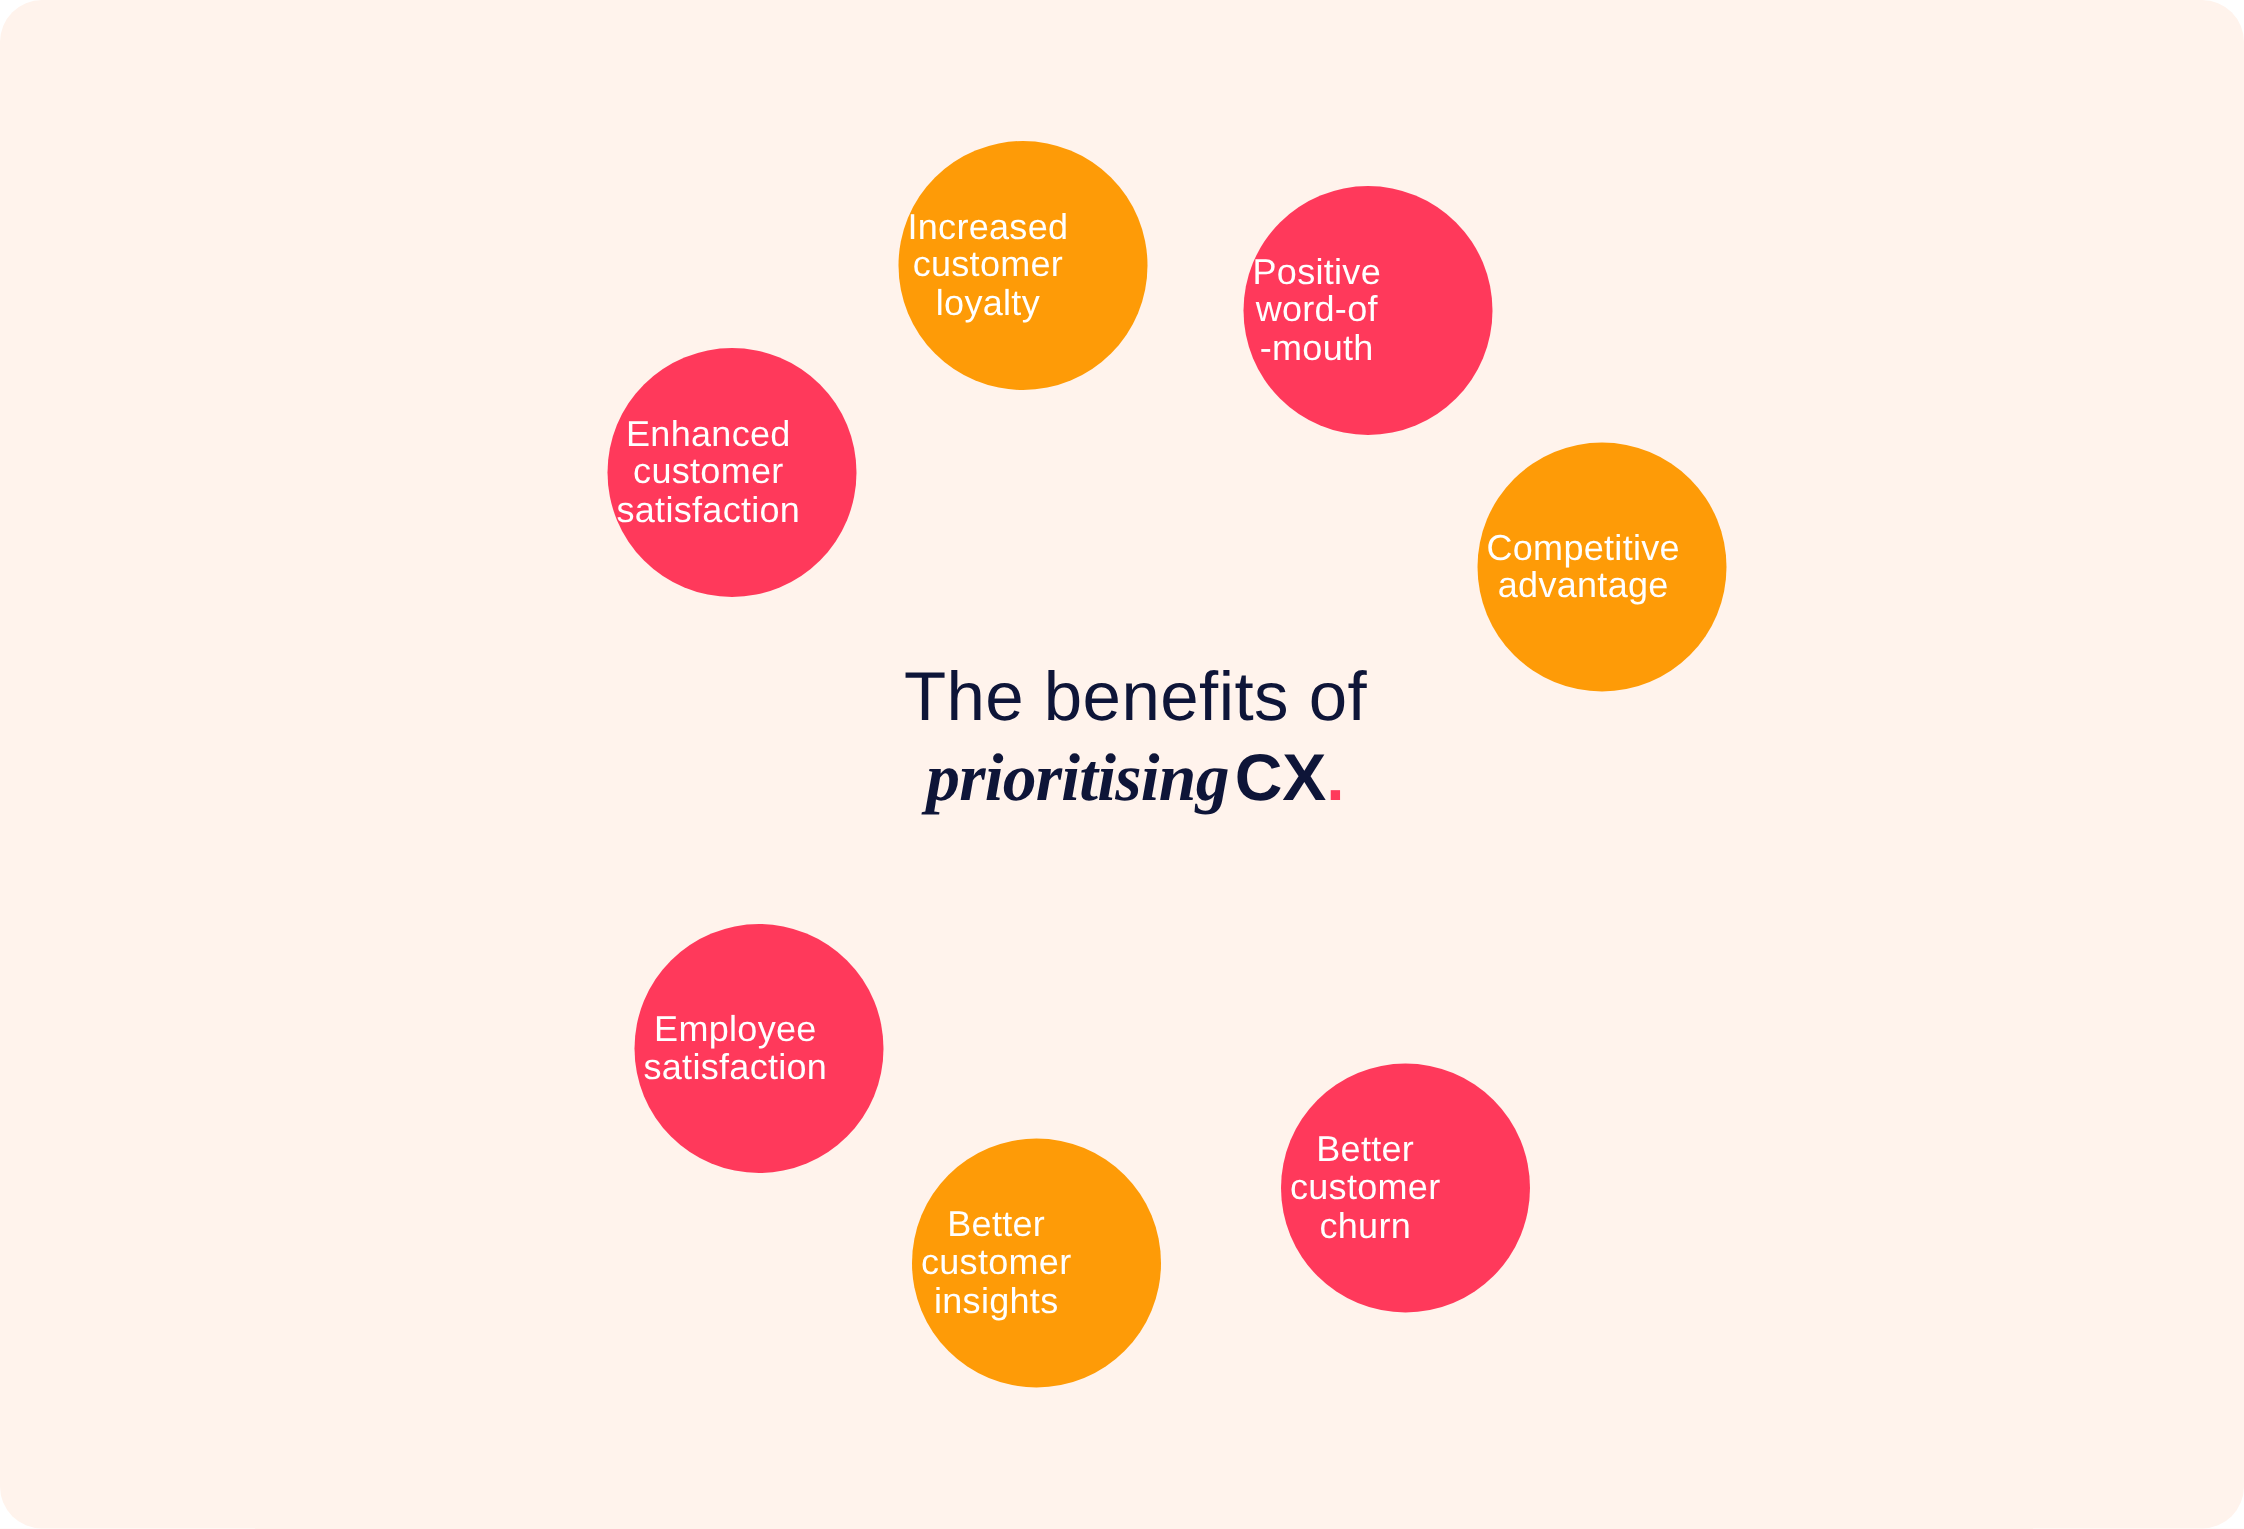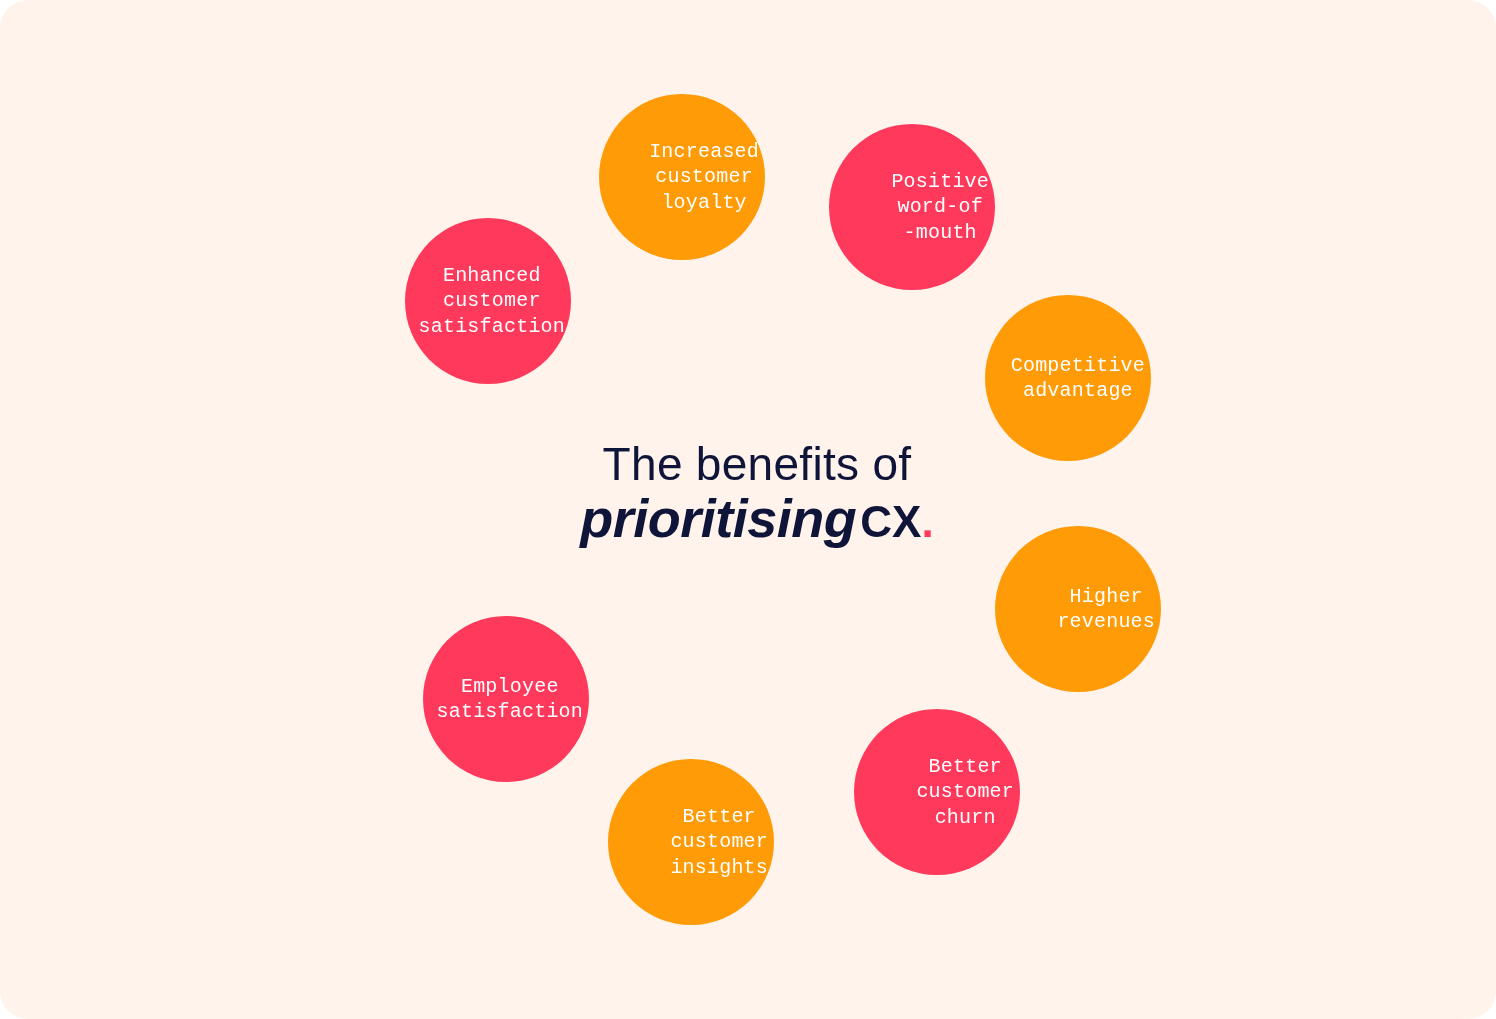--- a/index.html
+++ b/index.html
@@ -20,25 +20,25 @@
       border-radius: 28px;
       overflow: hidden;
     }
     .bubble {
       position: absolute;
       width: 166px;
       height: 166px;
       border-radius: 50%;
       display: flex;
       align-items: center;
-      justify-content: flex-end;
+      justify-content: flex-start;
       text-align: center;
       color: #ffffff;
-      font-family: Liberation Mono, monospace;
-      font-size: 20px;
+      font-family: Liberation Sans, sans-serif;
+      font-size: 24px;
       line-height: 25.5px;
       letter-spacing: 0.2px;
       box-sizing: border-box;
       padding: 0 6px;
     }
     .bubble span {
       white-space: pre-line;
       display: block;
     }
     .orange { background: #fe9b07; }
@@ -59,24 +59,24 @@
       line-height: 56px;
       letter-spacing: 0.3px;
       display: block;
     }
     .title .line2 {
       display: block;
       line-height: 56px;
       margin-top: -2px;
     }
     .title .italic {
-      font-family: Liberation Sans, sans-serif;
+      font-family: Liberation Serif, serif;
       font-style: italic;
       font-weight: 700;
-      font-size: 54px;
+      font-size: 45px;
       letter-spacing: -0.5px;
     }
     .title .cx {
       font-family: "Liberation Sans", sans-serif;
       font-weight: 700;
       font-size: 44px;
       margin-left: 4px;
     }
     .title .dot {
       font-family: "Liberation Sans", sans-serif;
@@ -107,42 +107,38 @@
     <span>Positive
 word-of
 -mouth</span>
   </div>
 
   <div class="bubble orange" style="left:985px; top:295px;">
     <span>Competitive
 advantage</span>
   </div>
 
-  <div class="bubble orange" style="left:995px; top:526px;">
-    <span>Higher
-revenues</span>
-  </div>
 
   <div class="bubble pink" style="left:854px; top:709px;">
     <span>Better
 customer
 churn</span>
   </div>
 
   <div class="bubble orange" style="left:608px; top:759px;">
     <span>Better
 customer
 insights</span>
   </div>
 
   <div class="bubble pink" style="left:423px; top:616px;">
     <span>Employee
 satisfaction</span>
   </div>
 
 
-  <div class="bubble pink" style="left:405px; top:218px;">
+  <div class="bubble pink" style="left:405px; top:232px;">
     <span>Enhanced
 customer
 satisfaction</span>
   </div>
 
 </div>
 
 </body></html>

